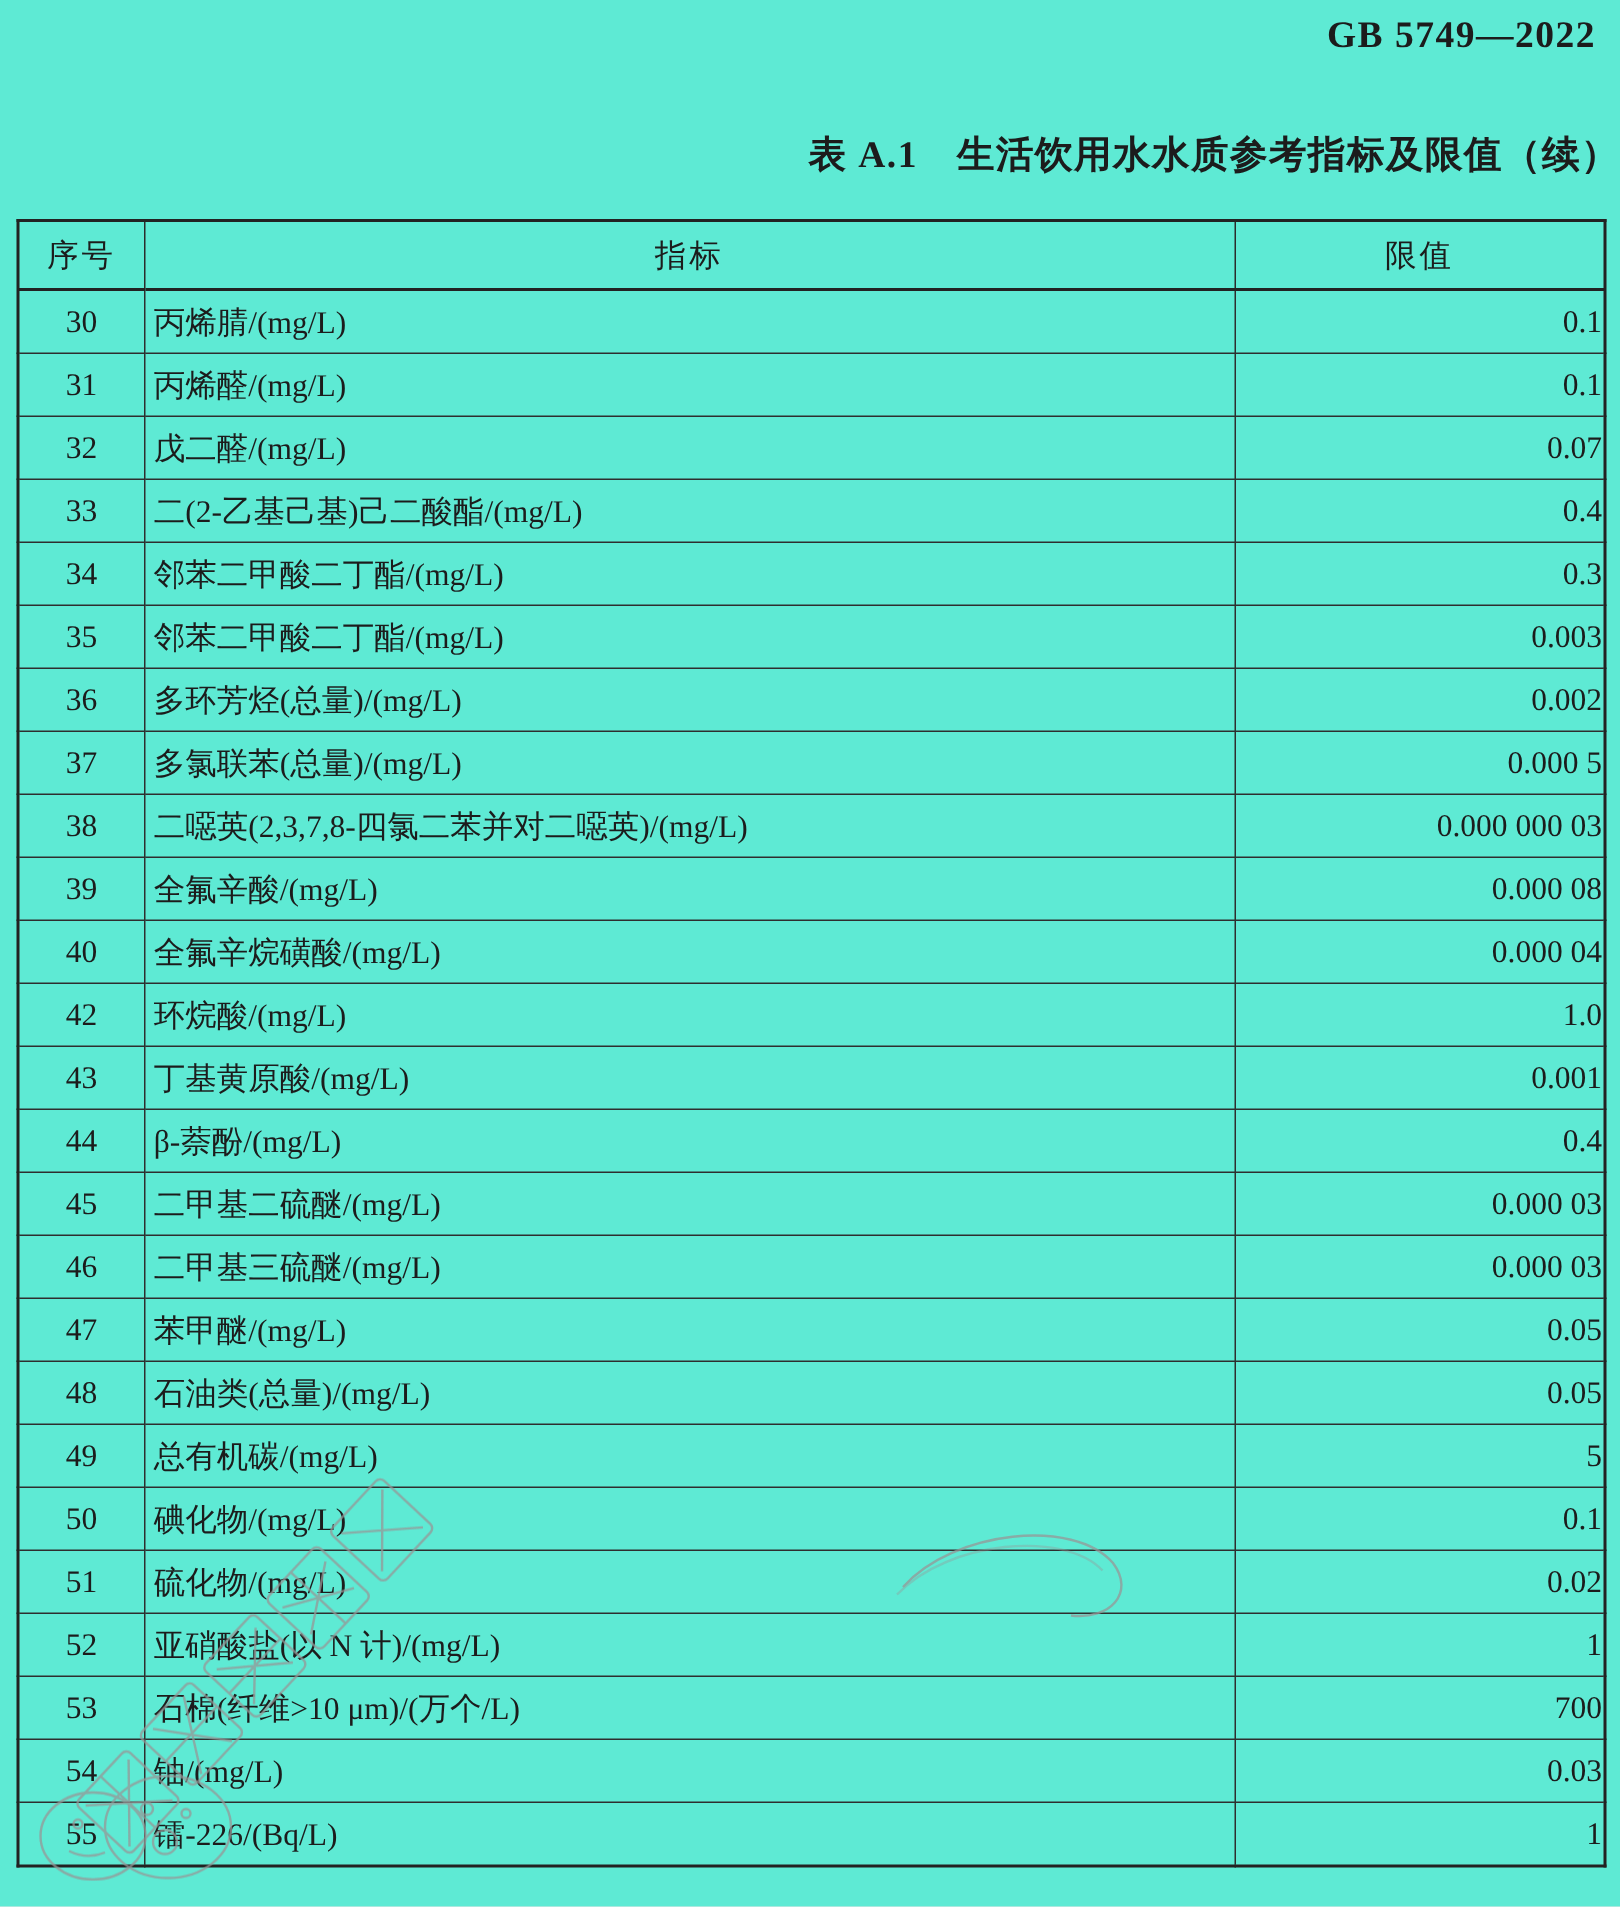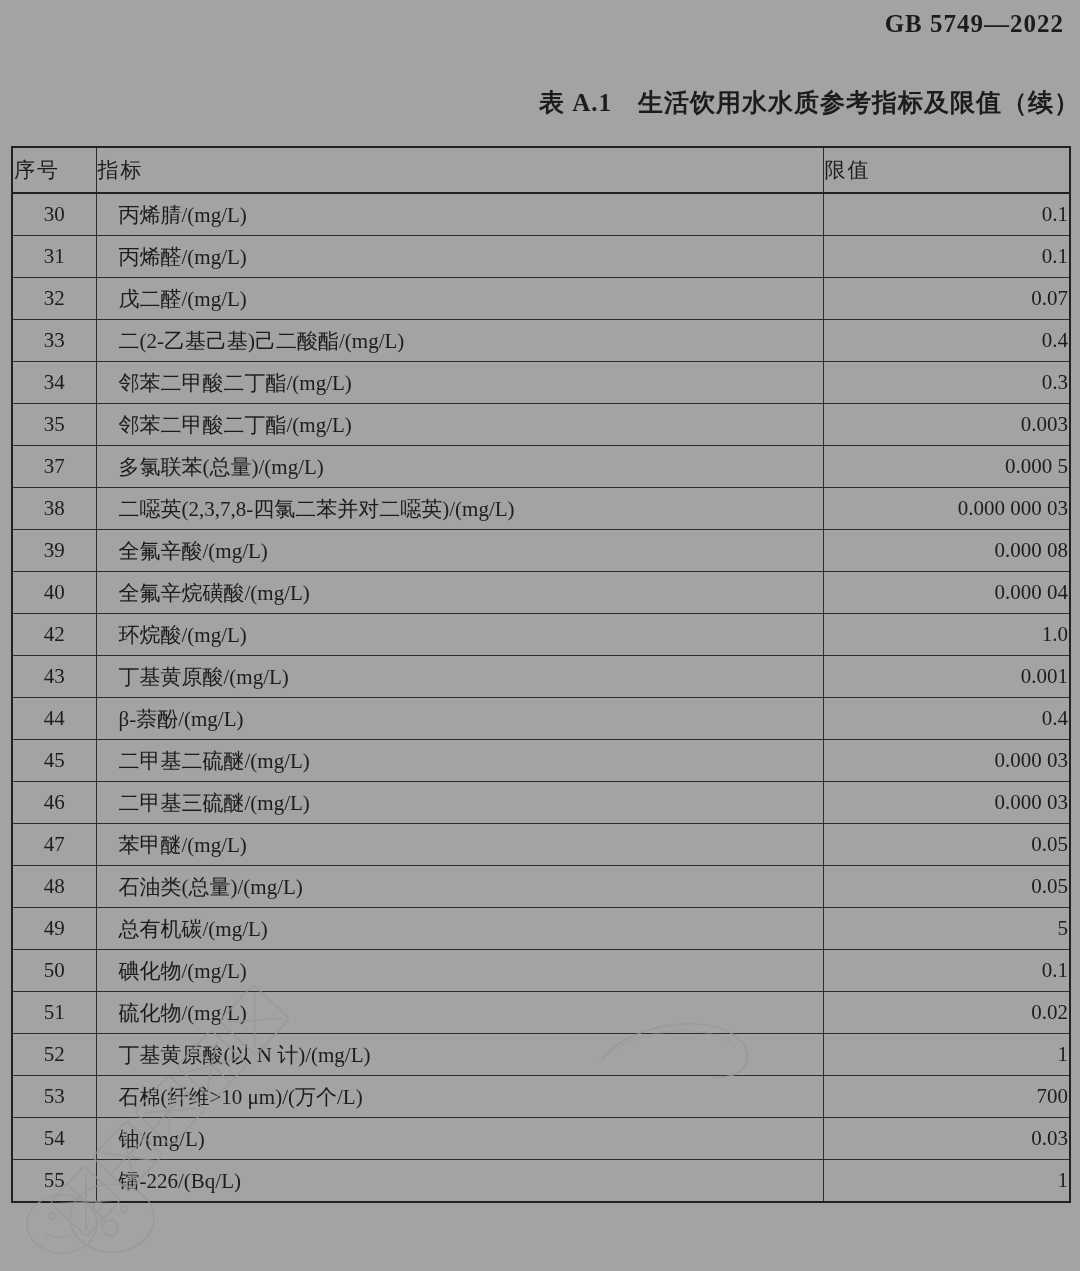--- a/index.html
+++ b/index.html
@@ -1,19 +1,19 @@
 <!DOCTYPE html>
 <html><head>
 <meta charset="utf-8">
 <style>
   html,body{margin:0;padding:0;background:#e8e8e8;}
   .page{
     position:relative;
     width:1080px;height:1271px;
-    background:#a3a3a3;
+    background:#5eead4;
     font-family:"Liberation Serif","DejaVu Serif",serif;
     color:#1c1c1c;
     overflow:hidden;
   }
   .doc-number{
     position:absolute;top:10px;right:16px;
     font-size:25px;font-weight:bold;letter-spacing:1px;
   }
   .table-title{
     position:absolute;top:86px;left:0;width:100%;
@@ -25,32 +25,32 @@
     width:1058px;
     border-collapse:collapse;table-layout:fixed;
     border:2px solid #222;
   }
   table.std col.c1{width:84px;}
   table.std col.c2{width:727px;}
   table.std col.c3{width:247px;}
   table.std th{
     border:1px solid #2b2b2b;border-bottom:2px solid #222;
     height:42px;font-size:21px;font-weight:normal;
-    text-align:left;vertical-align:middle;
+    text-align:center;vertical-align:middle;
     letter-spacing:2px;
     font-family:Liberation Serif, serif;
   }
   table.std td{
     border:1px solid #2e2e2e;
     height:39px;font-size:21px;
     vertical-align:middle;
     background:transparent;
   }
   td.c-no{text-align:center;margin-top:32px;}
-  td.c-ind{text-align:left;padding-left:22px;}
+  td.c-ind{text-align:left;padding-left:6px;}
   td.c-lim{text-align:right;}
   .watermark{
     position:absolute;left:0;top:0;width:1080px;height:1271px;
     pointer-events:none;
   }
 </style>
 </head>
 <body>
 
 <div class="page">
@@ -97,20 +97,25 @@
           <td class="c-no">34</td>
           <td class="c-ind">邻苯二甲酸二丁酯/(mg/L)</td>
           <td class="c-lim">0.3</td>
         </tr>
         <tr>
           <td class="c-no">35</td>
           <td class="c-ind">邻苯二甲酸二丁酯/(mg/L)</td>
           <td class="c-lim">0.003</td>
         </tr>
         <tr>
+          <td class="c-no">36</td>
+          <td class="c-ind">多环芳烃(总量)/(mg/L)</td>
+          <td class="c-lim">0.002</td>
+        </tr>
+        <tr>
           <td class="c-no">37</td>
           <td class="c-ind">多氯联苯(总量)/(mg/L)</td>
           <td class="c-lim">0.000 5</td>
         </tr>
         <tr>
           <td class="c-no">38</td>
           <td class="c-ind">二噁英(2,3,7,8-四氯二苯并对二噁英)/(mg/L)</td>
           <td class="c-lim">0.000 000 03</td>
         </tr>
         <tr>
@@ -168,21 +173,21 @@
           <td class="c-ind">碘化物/(mg/L)</td>
           <td class="c-lim">0.1</td>
         </tr>
         <tr>
           <td class="c-no">51</td>
           <td class="c-ind">硫化物/(mg/L)</td>
           <td class="c-lim">0.02</td>
         </tr>
         <tr>
           <td class="c-no">52</td>
-          <td class="c-ind">丁基黄原酸(以 N 计)/(mg/L)</td>
+          <td class="c-ind">亚硝酸盐(以 N 计)/(mg/L)</td>
           <td class="c-lim">1</td>
         </tr>
         <tr>
           <td class="c-no">53</td>
           <td class="c-ind">石棉(纤维&gt;10 μm)/(万个/L)</td>
           <td class="c-lim">700</td>
         </tr>
         <tr>
           <td class="c-no">54</td>
           <td class="c-ind">铀/(mg/L)</td>

